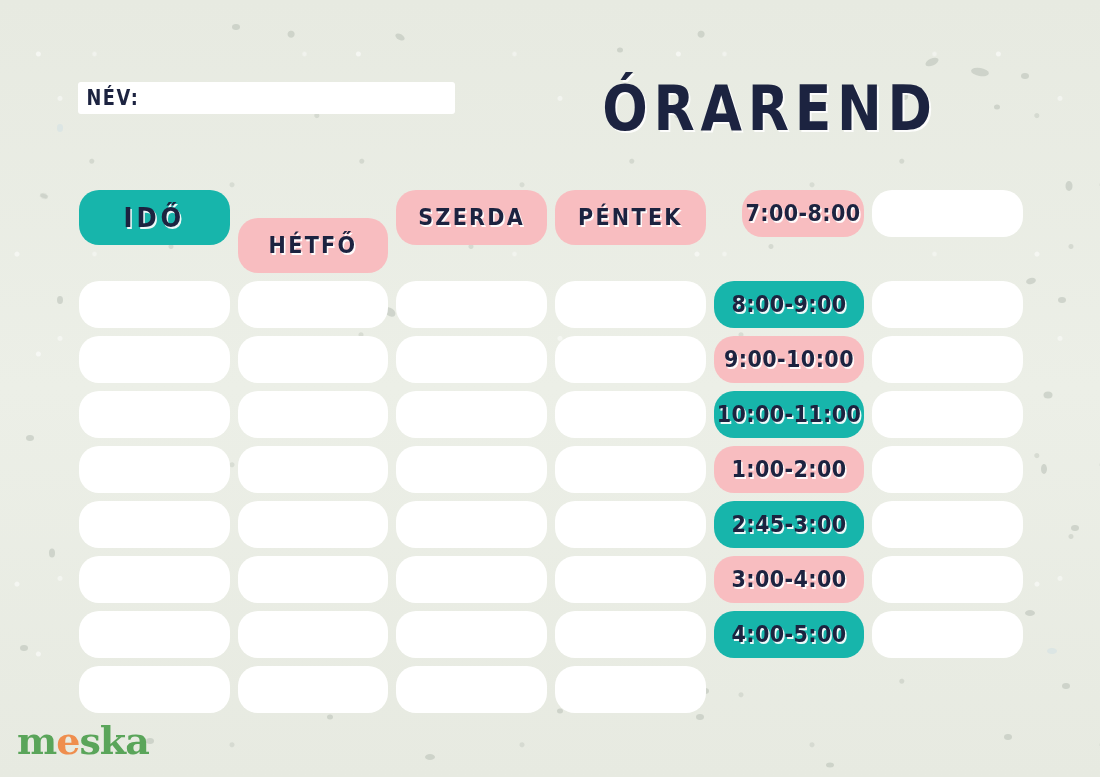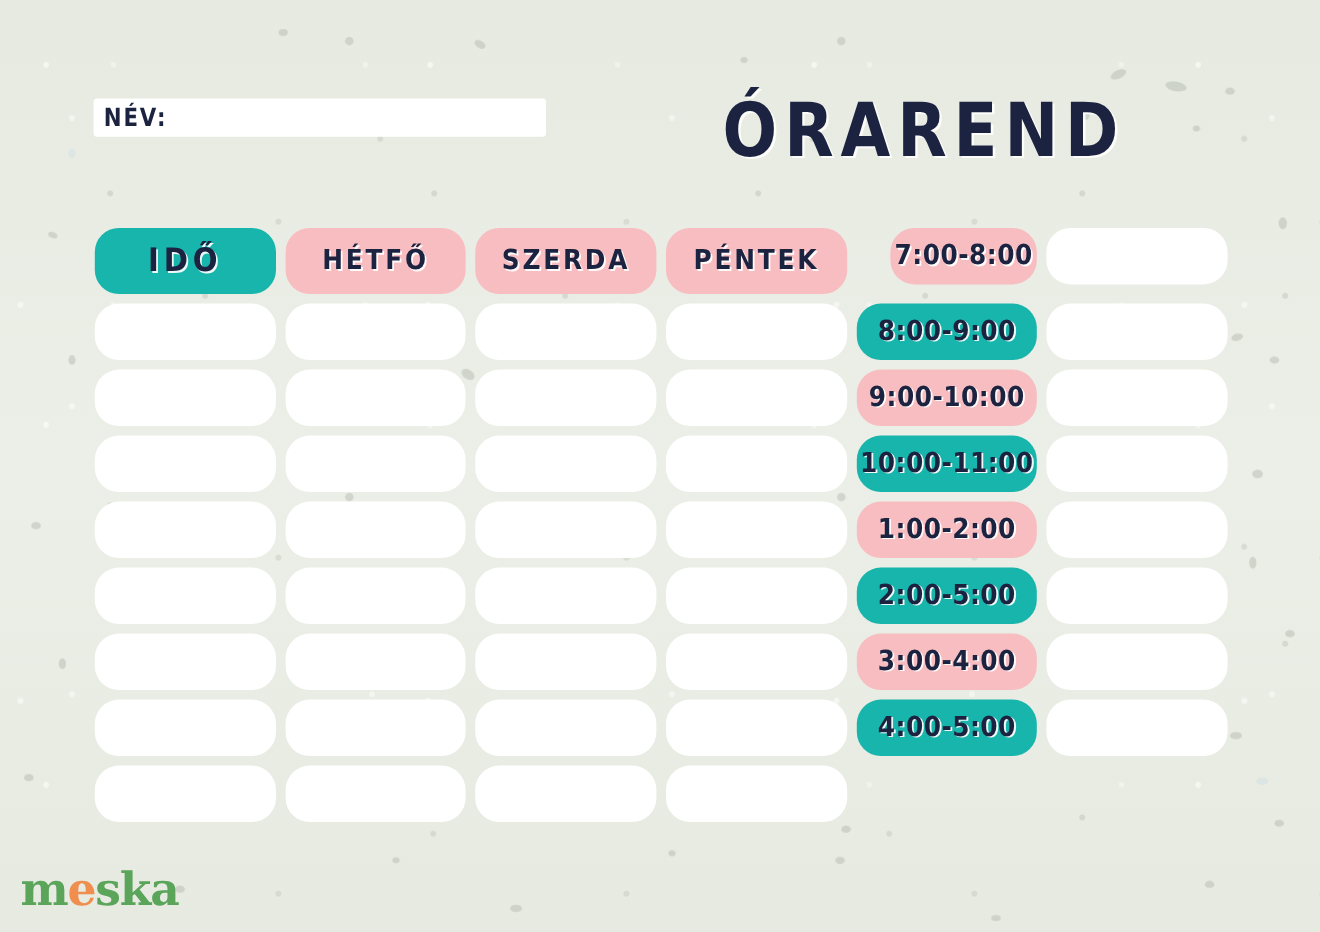--- a/index.html
+++ b/index.html
@@ -210,21 +210,21 @@
       <span class="field-label">NÉV:</span>
       <span class="field-label"></span>
     </div>
 
 
     <div id="title">ÓRAREND</div>
   </div>
 
   <div id="grid">
       <div class="hcell big" style="background: rgb(23, 181, 171);">IDŐ</div>
-      <div class="hcell" style="background: rgb(248, 189, 192);">HÉTFŐ</div>
+      <div class="hcell" style="background: rgb(248, 189, 192); margin-top: 28px;">HÉTFŐ</div>
       <div class="hcell" style="background: rgb(248, 189, 192);">SZERDA</div>
       <div class="hcell" style="background: rgb(248, 189, 192);">PÉNTEK</div>
       <div class="tcell" style="background: rgb(248, 189, 192); margin-left: 28px;">7:00-8:00</div>
       <div class="cell"></div>
       <div class="cell"></div>
       <div class="cell"></div>
       <div class="cell"></div>
       <div class="cell"></div>
       <div class="tcell" style="background: rgb(23, 181, 171);">8:00-9:00</div>
       <div class="cell"></div>
@@ -243,21 +243,21 @@
       <div class="cell"></div>
       <div class="cell"></div>
       <div class="cell"></div>
       <div class="cell"></div>
       <div class="tcell" style="background: rgb(248, 189, 192);">1:00-2:00</div>
       <div class="cell"></div>
       <div class="cell"></div>
       <div class="cell"></div>
       <div class="cell"></div>
       <div class="cell"></div>
-      <div class="tcell" style="background: rgb(23, 181, 171);">2:00-5:00</div>
+      <div class="tcell" style="background: rgb(23, 181, 171);">2:45-3:00</div>
       <div class="cell"></div>
       <div class="cell"></div>
       <div class="cell"></div>
       <div class="cell"></div>
       <div class="cell"></div>
       <div class="tcell" style="background: rgb(248, 189, 192);">3:00-4:00</div>
       <div class="cell"></div>
       <div class="cell"></div>
       <div class="cell"></div>
       <div class="cell"></div>

